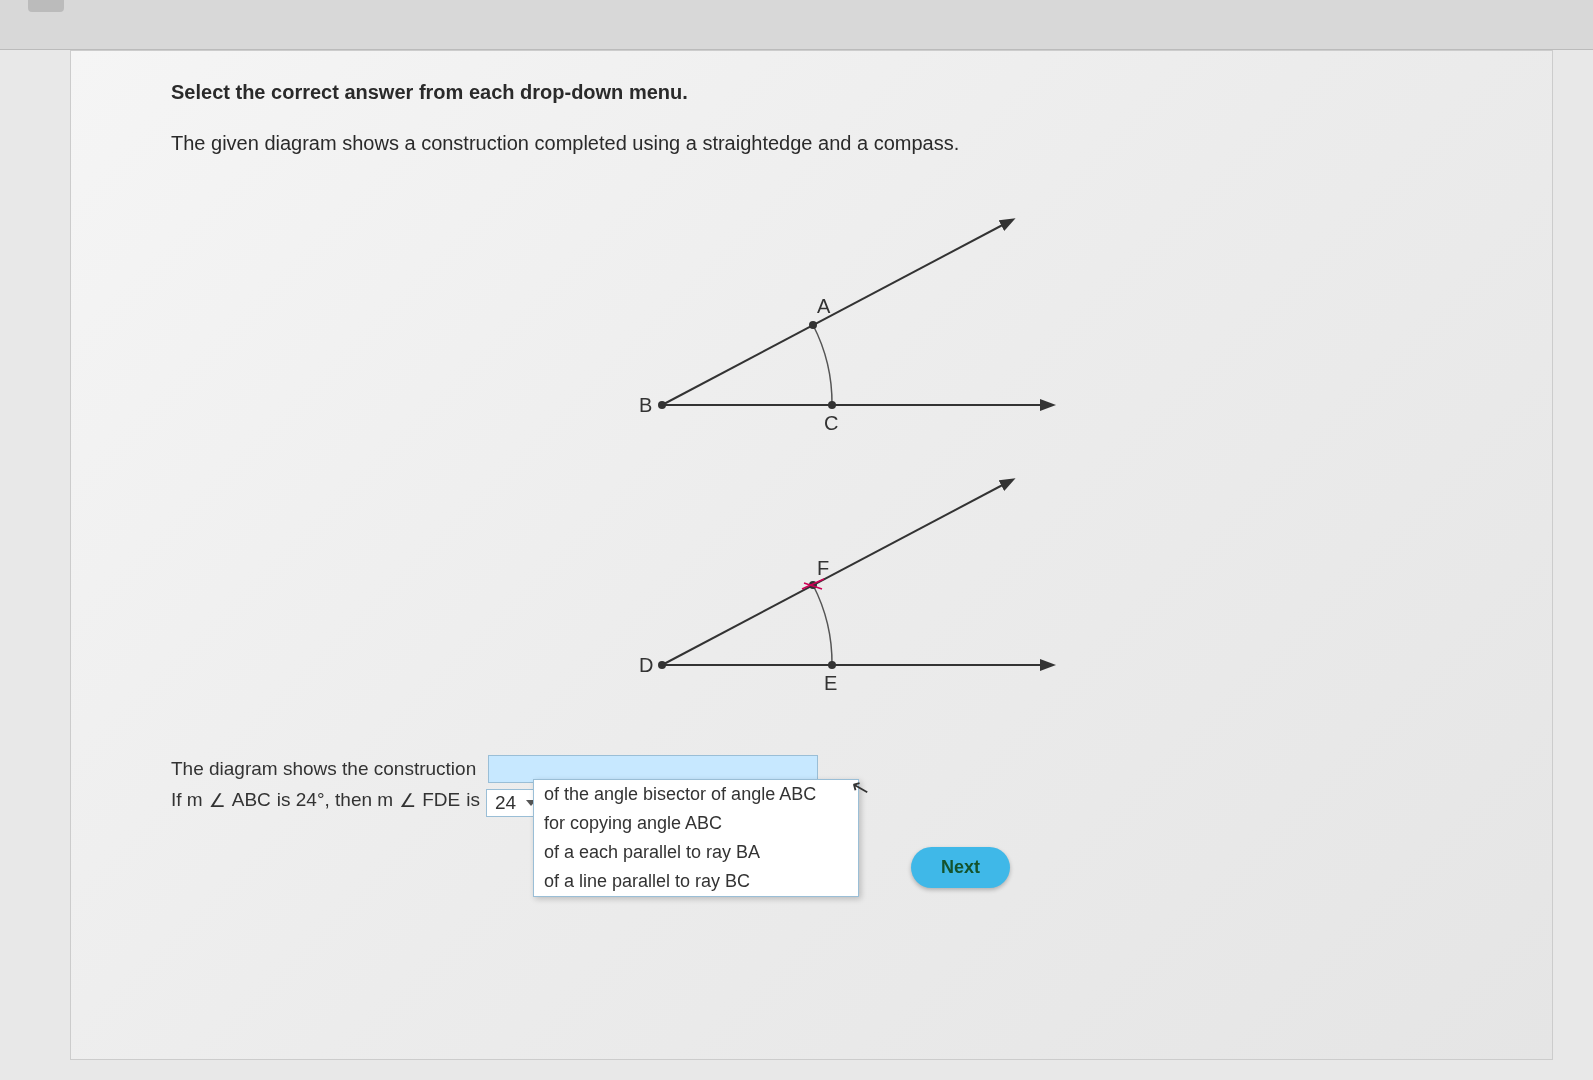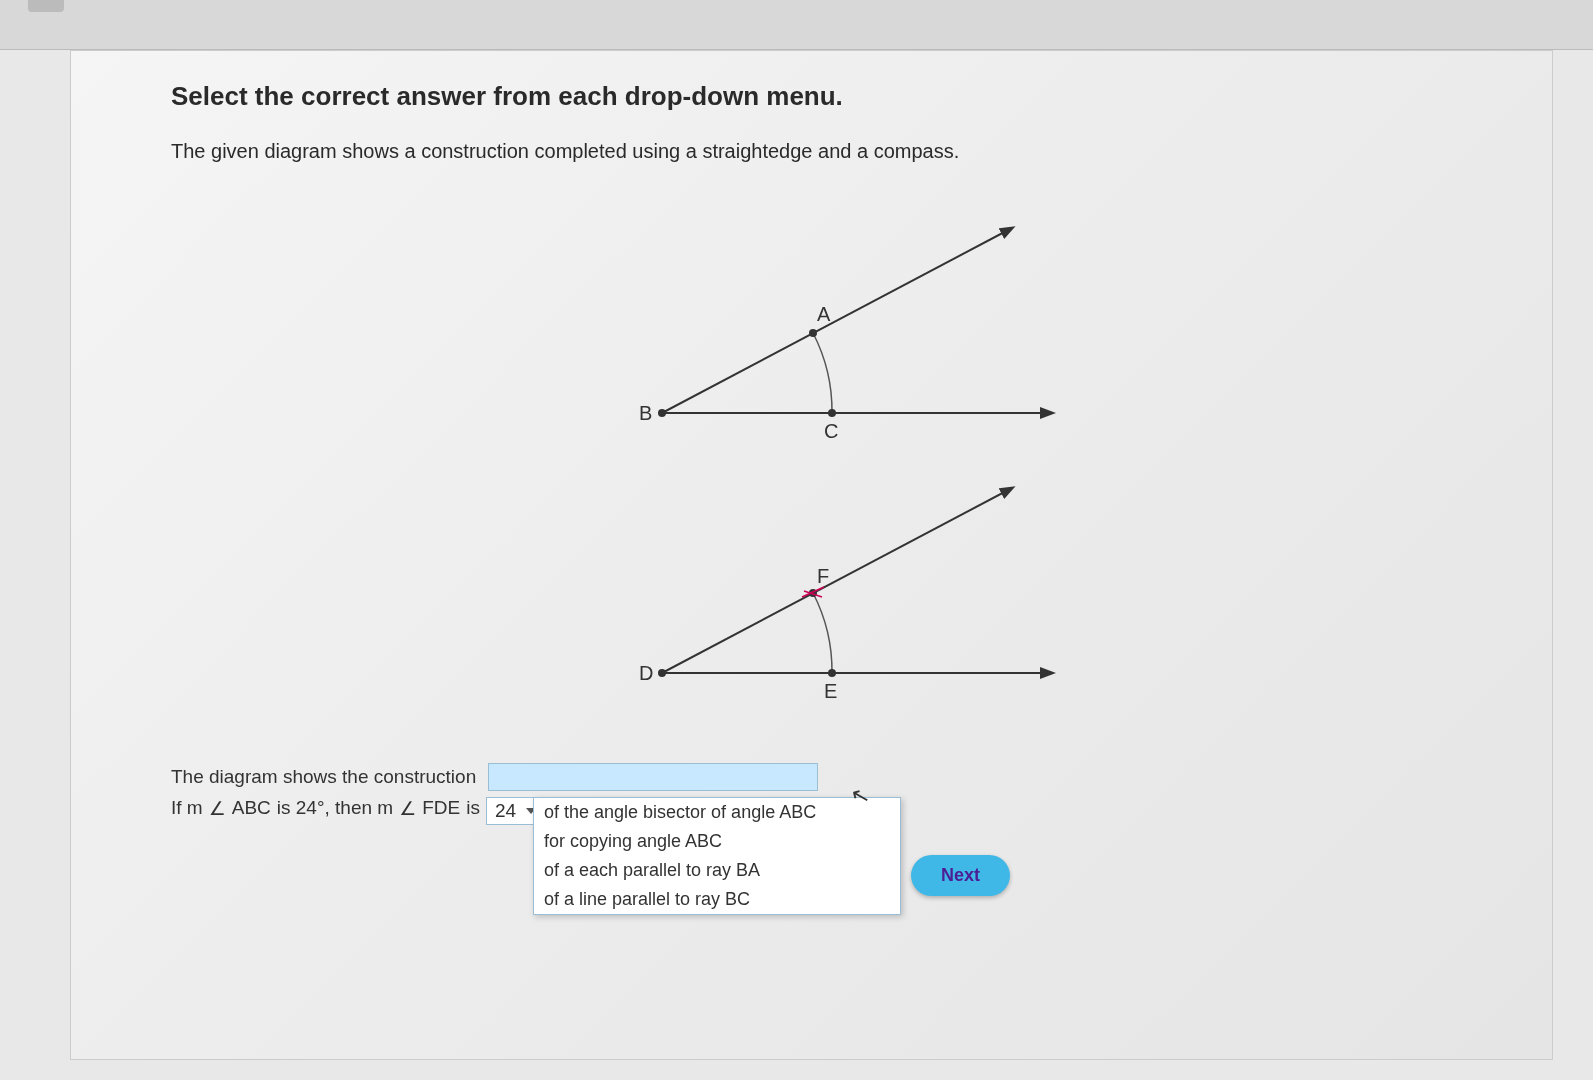--- a/index.html
+++ b/index.html
@@ -15,21 +15,21 @@
       position: absolute;
       top: 50px;
       left: 70px;
       right: 40px;
       bottom: 20px;
       background: linear-gradient(135deg, #f5f5f5 0%, #ececec 50%, #e5e5e5 100%);
       border: 1px solid #ccc;
       padding: 30px 100px;
     }
     .instruction {
-      font-size: 26px;
+      font-size: 20px;
       font-weight: bold;
       color: #2a2a2a;
       margin-bottom: 28px;
     }
     .description {
       font-size: 20px;
       color: #2a2a2a;
       margin-bottom: 30px;
     }
     .diagram-container {
@@ -78,23 +78,23 @@
       top: 50%;
       transform: translateY(-50%);
       border-left: 5px solid transparent;
       border-right: 5px solid transparent;
       border-top: 6px solid #555;
     }
     .dropdown-list {
       position: absolute;
       background: #fff;
       border: 1px solid #9abed6;
-      width: 368px;
+      width: 326px;
       left: 362px;
-      top: 34px;
+      top: 24px;
       box-shadow: 2px 2px 6px rgba(0,0,0,0.2);
     }
     .dropdown-item {
       padding: 4px 10px;
       font-size: 18px;
       color: #333;
       cursor: pointer;
     }
     .cursor-icon {
       position: absolute;
@@ -102,21 +102,21 @@
       top: 20px;
       font-size: 22px;
       color: #333;
       transform: rotate(-15deg);
     }
     .next-button {
       position: absolute;
       left: 740px;
       top: 92px;
       background: #3fb8e8;
-      color: #4c1d95;
+      color: #14532d;
       font-size: 18px;
       font-weight: bold;
       padding: 10px 30px;
       border-radius: 22px;
       border: none;
       cursor: pointer;
       box-shadow: 0 2px 4px rgba(0,0,0,0.25);
     }
     .top-edge {
       position: absolute;

